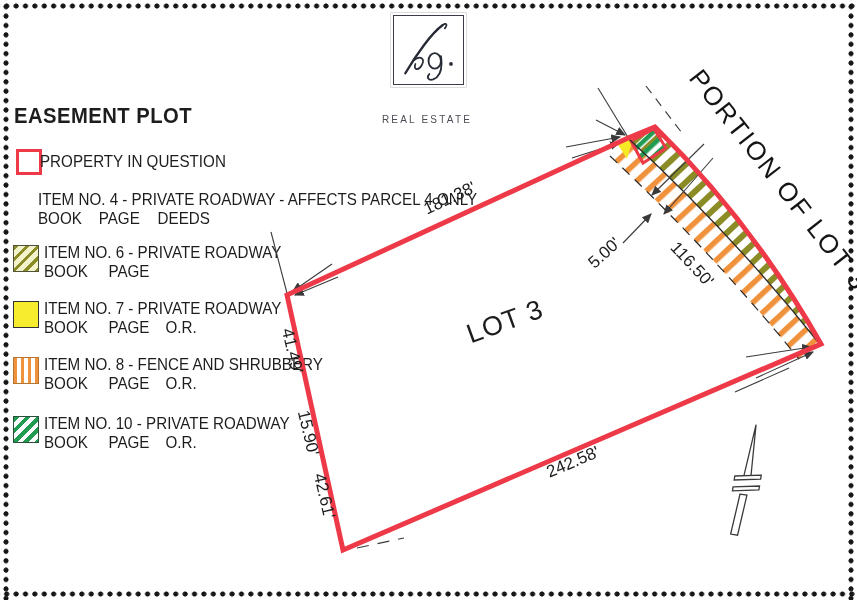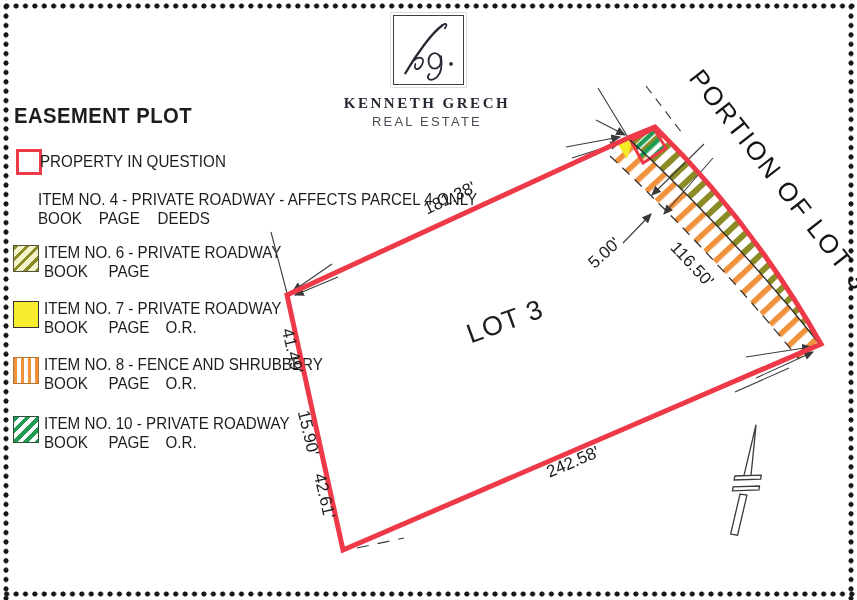--- a/index.html
+++ b/index.html
@@ -15,21 +15,21 @@
     background-size:12px 9.4px;background-position:0 2px;}
   .dots.top{top:0;} .dots.bottom{top:588px;}
   .dots.left{left:0;} .dots.right{left:845px;}
 
   
   .logo-box{position:absolute;left:393px;top:15px;width:69px;height:68px;
     border:1.5px solid #3a3d46;box-shadow:0 0 0 2px #fff,0 0 0 2.5px #bbb;background:#fff;}
   .logo-name{position:absolute;left:327px;top:95px;width:200px;text-align:center;
     font-family:"Liberation Serif",serif;font-size:15px;font-weight:600;letter-spacing:2.5px;color:#262a34;}
   .logo-tag{position:absolute;left:327px;top:114px;width:200px;text-align:center;
-    font-size:13px;letter-spacing:2.2px;color:#4a4d55;}
+    font-size:10px;letter-spacing:2.2px;color:#4a4d55;}
 
   
   .cond{transform:scaleX(0.92);transform-origin:0 0;}
   .legend-title{position:absolute;left:14px;top:103px;font-size:22px;font-weight:700;letter-spacing:.5px;}
   .swatch{position:absolute;width:26px;height:27px;box-sizing:border-box;}
   .sw-prop{left:16px;top:149px;height:26px;border:3px solid #ee3a48;background:#fff;}
   .sw-6{left:13px;top:245px;border:1.5px solid #50523a;
     background:repeating-linear-gradient(135deg,#8b8c26 0 3px,#f2f2cb 3px 8px);}
   .sw-7{left:13px;top:301px;border:1.5px solid #333;background:#f7ec2e;}
   .sw-8{left:13px;top:357px;border:1.5px solid #b5752f;
@@ -65,21 +65,20 @@
       <g stroke="#262a34" fill="none" stroke-linecap="round">
         <path d="M14,74 C28,50 48,22 62,12" stroke-width="3"></path>
         <path d="M62,12 C67,8.5 69,11 65,16" stroke-width="2.2"></path>
         <path d="M24,58 C34,50 40,55 35,64 C31,71 24,70 27,62" stroke-width="2.2"></path>
         <ellipse cx="52" cy="58" rx="8" ry="10" stroke-width="2.4"></ellipse>
         <path d="M60,52 C62,66 60,78 50,82 C44,84 41,79 45,75" stroke-width="2.4"></path>
         <circle cx="73" cy="62" r="2.4" fill="#262a34" stroke="none"></circle>
       </g>
     </svg>
   </div>
-  <div class="logo-name">KENNETH GRECH</div>
   <div class="logo-tag">REAL ESTATE</div>
 
   <div class="legend-title cond">EASEMENT PLOT</div>
 
   <div class="swatch sw-prop"></div>
   <div class="ltext lbl-prop cond">PROPERTY IN QUESTION</div>
 
   <div class="ltext it4 cond">
     <div>ITEM NO. 4 - PRIVATE ROADWAY - AFFECTS PARCEL 4 ONLY</div>
     <div class="refs">

